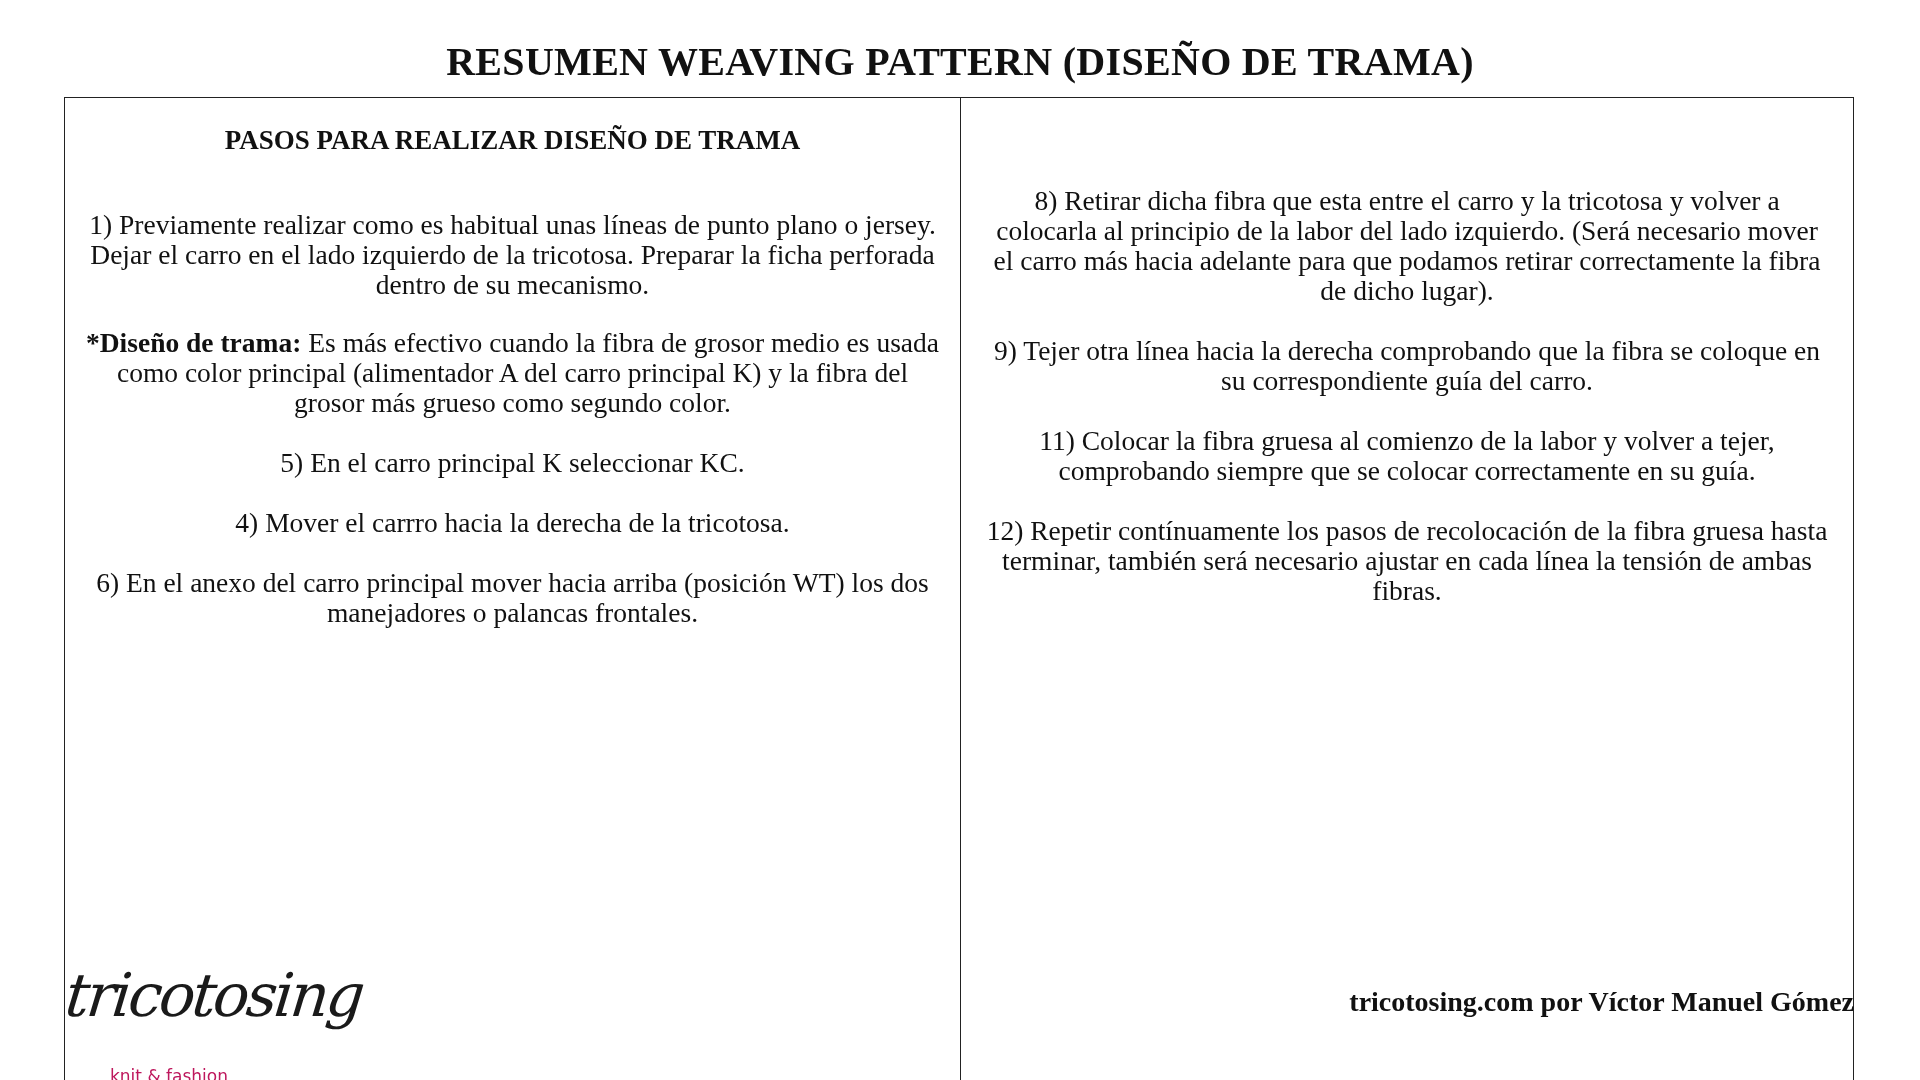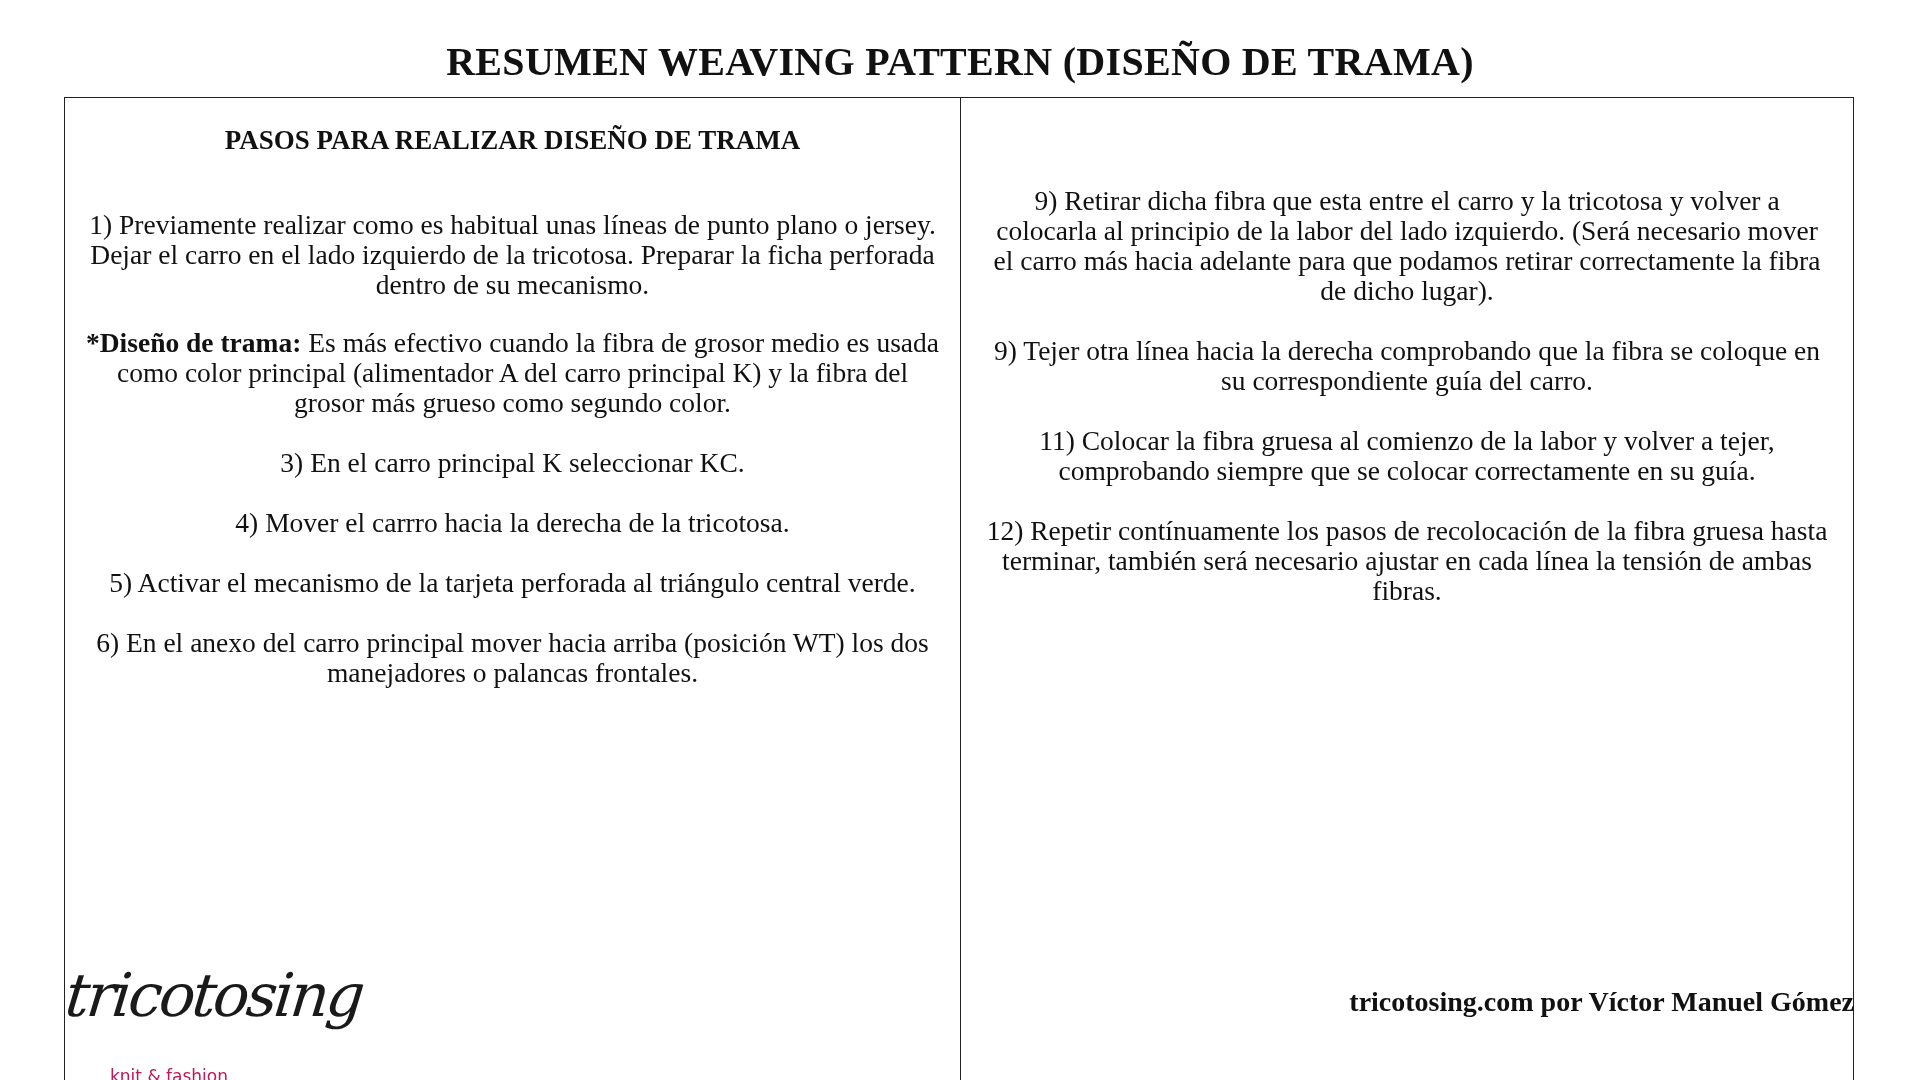--- a/index.html
+++ b/index.html
@@ -119,28 +119,27 @@
 <div class="panel-box">
   <div class="column col-left">
     <h2 class="section-heading">PASOS PARA REALIZAR DISEÑO DE TRAMA</h2>
 
     <p class="step spaced">1) Previamente realizar como es habitual unas líneas de punto plano o jersey. Dejar el carro en el lado izquierdo de la tricotosa. Preparar la ficha perforada dentro de su mecanismo.</p>
 
     <p class="step">
       <span class="note-bold">*Diseño de trama:</span><span> Es más efectivo cuando la fibra de grosor medio es usada como color principal (alimentador A del carro principal K) y la fibra del grosor más grueso como segundo color.</span>
     </p>
 
-    <p class="step">3) En el carro principal K seleccionar KC.</p>
+    <p class="step">5) En el carro principal K seleccionar KC.</p>
     <p class="step">4) Mover el carrro hacia la derecha de la tricotosa.</p>
-    <p class="step">5) Activar el mecanismo de la tarjeta perforada al triángulo central verde.</p>
     <p class="step">6) En el anexo del carro principal mover hacia arriba (posición WT) los dos manejadores o palancas frontales.</p>
   </div>
 
   <div class="column col-right">
-    <p class="step">9) Retirar dicha fibra que esta entre el carro y la tricotosa y volver a colocarla al principio de la labor del lado izquierdo. (Será necesario mover el carro más hacia adelante para que podamos retirar correctamente la fibra de dicho lugar).</p>
+    <p class="step">8) Retirar dicha fibra que esta entre el carro y la tricotosa y volver a colocarla al principio de la labor del lado izquierdo. (Será necesario mover el carro más hacia adelante para que podamos retirar correctamente la fibra de dicho lugar).</p>
     <p class="step">9) Tejer otra línea hacia la derecha comprobando que la fibra se coloque en su correspondiente guía del carro.</p>
     <p class="step">11) Colocar la fibra gruesa al comienzo de la labor y volver a tejer, comprobando siempre que se colocar correctamente en su guía.</p>
     <p class="step">12) Repetir contínuamente los pasos de recolocación de la fibra gruesa hasta terminar, también será necesario ajustar en cada línea la tensión de ambas fibras.</p>
   </div>
 </div>
 
 <div class="footer-logo">
   <span class="logo-script">tricotosing</span>
   <span class="logo-tagline">knit &amp; fashion</span>
 </div>

